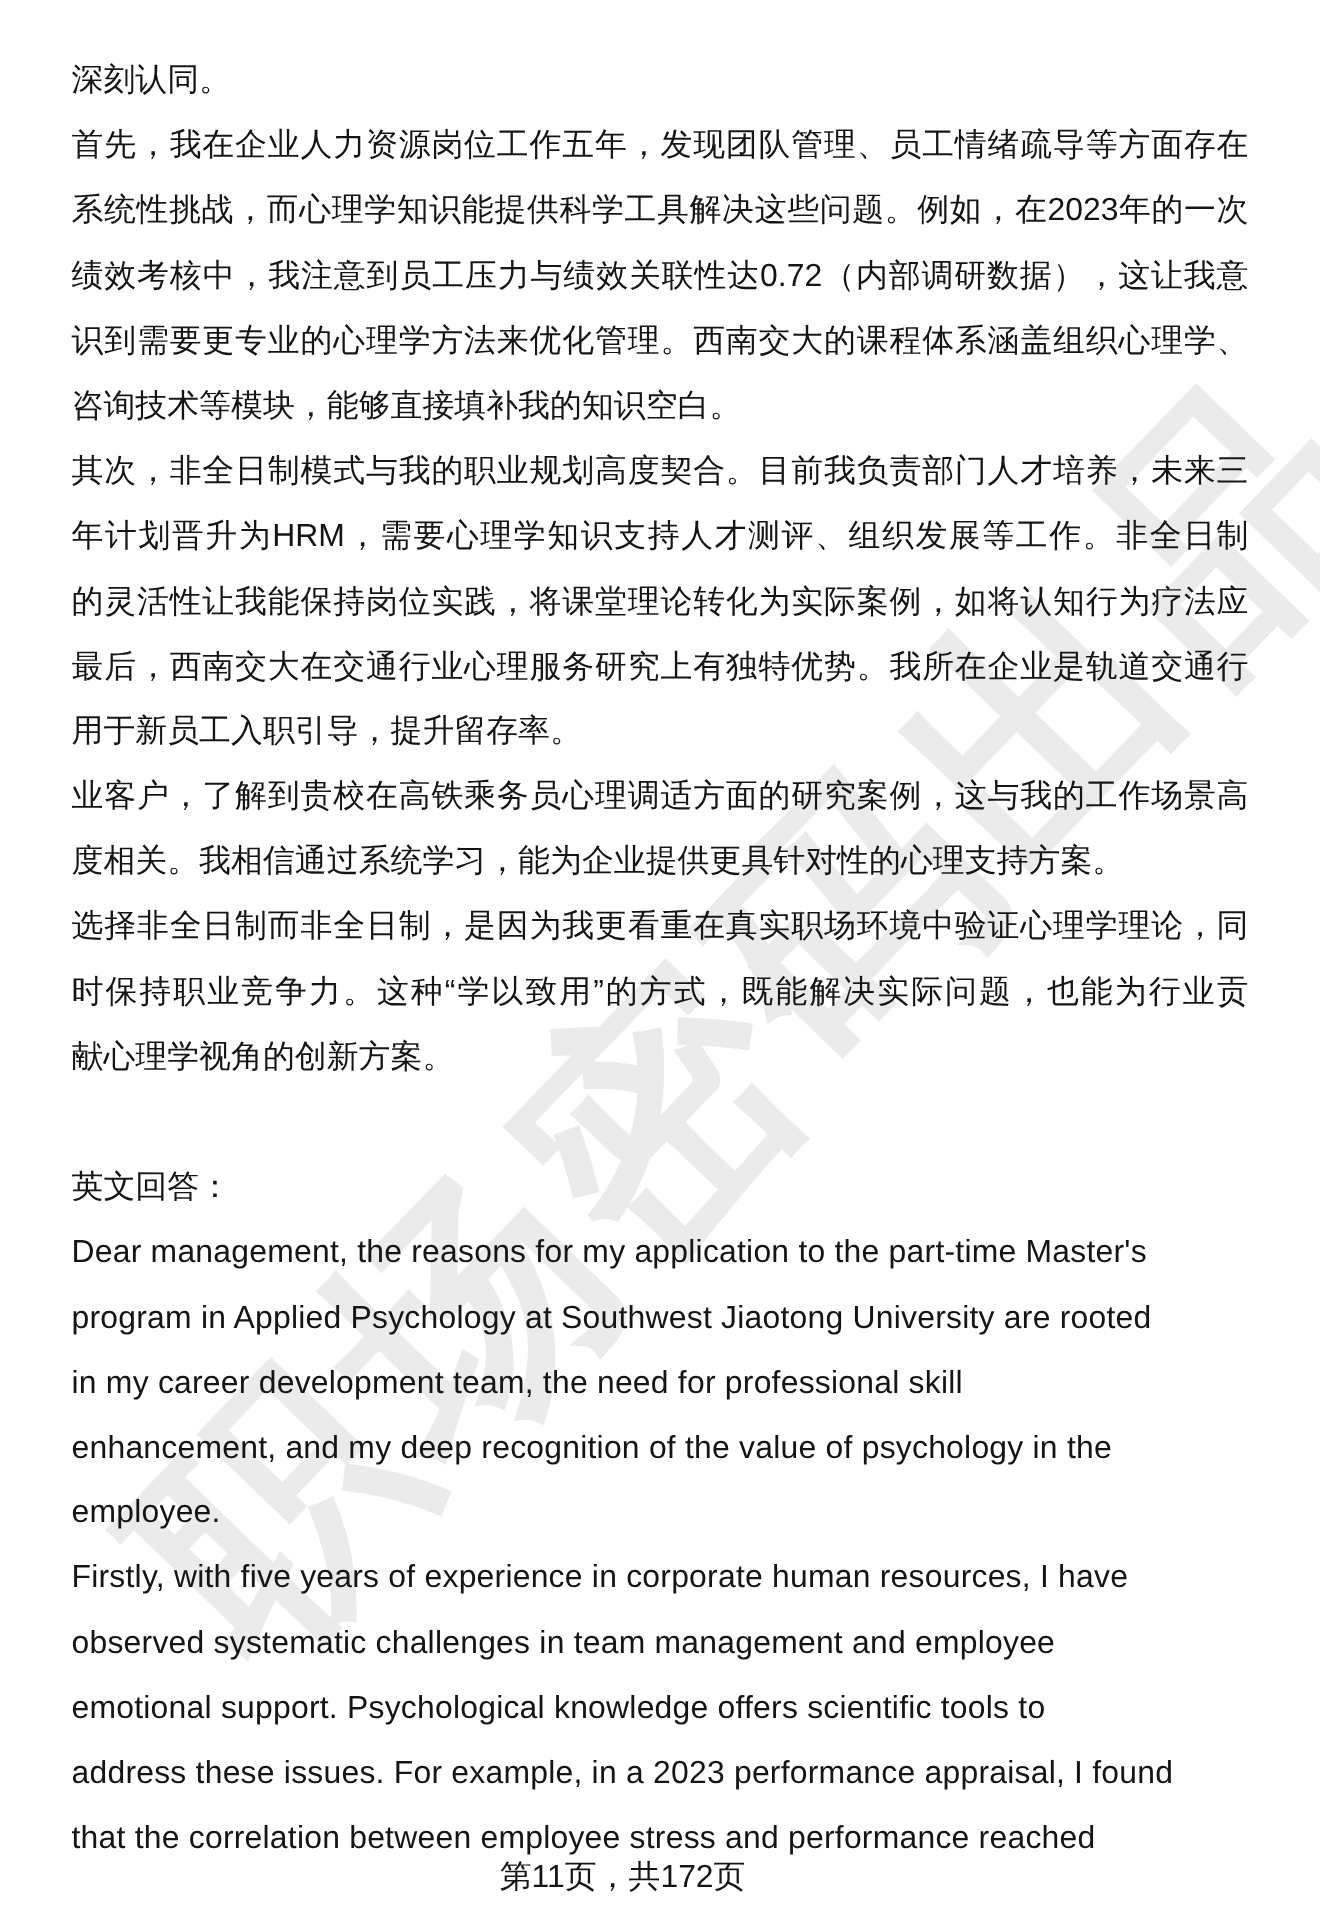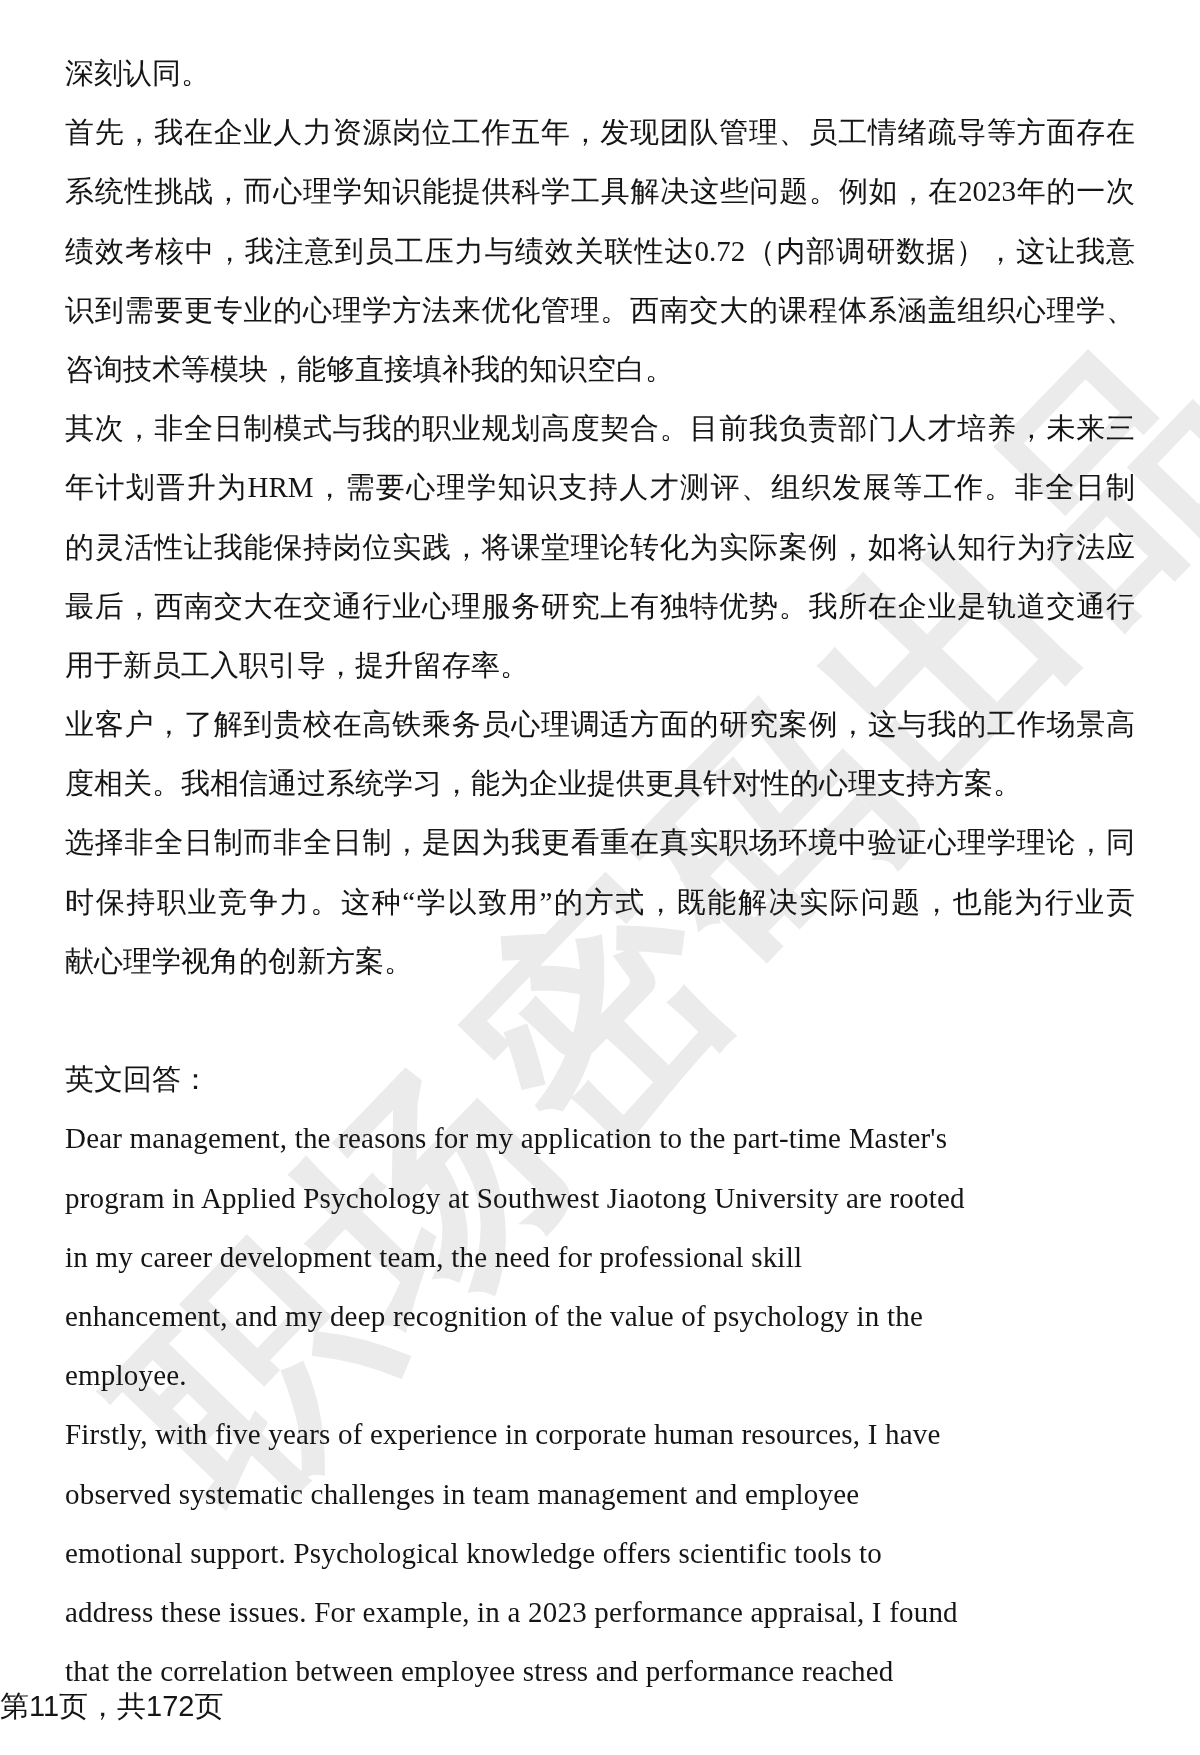--- a/index.html
+++ b/index.html
@@ -35,41 +35,41 @@
     position: absolute;
     left: 65px;
     top: 44px;
     width: 1070px;
     z-index: 1;
   }
   .ln {
     height: 59.2px;
     line-height: 59.2px;
     font-size: 29px;
-    font-family: Liberation Serif, serif;
   }
   .zh {
     text-align: left;
   }
   .just {
     text-align: justify;
     text-align-last: justify;
   }
   .en {
     white-space: nowrap;
     letter-spacing: 0.2px;
   }
   .spacer {
     height: 59.2px;
   }
   .footer {
     position: absolute;
     left: 0;
     top: 1686px;
     width: 1132px;
+    text-align: center;
     font-size: 29px;
     line-height: 40px;
     z-index: 1;
   }
 </style>
 </head>
 <body>
 
 <div class="watermark">职场密码出品</div>
 

